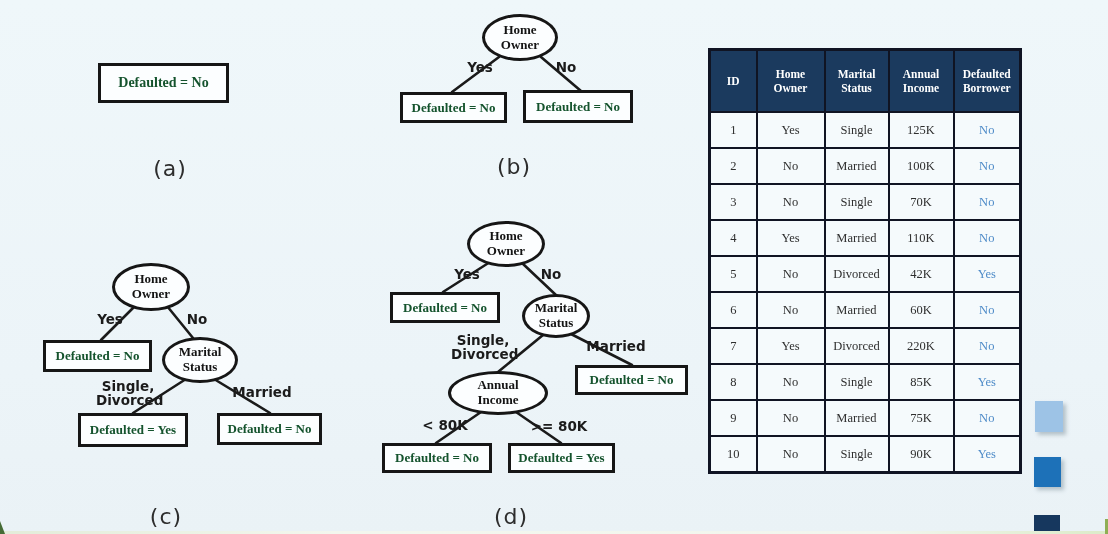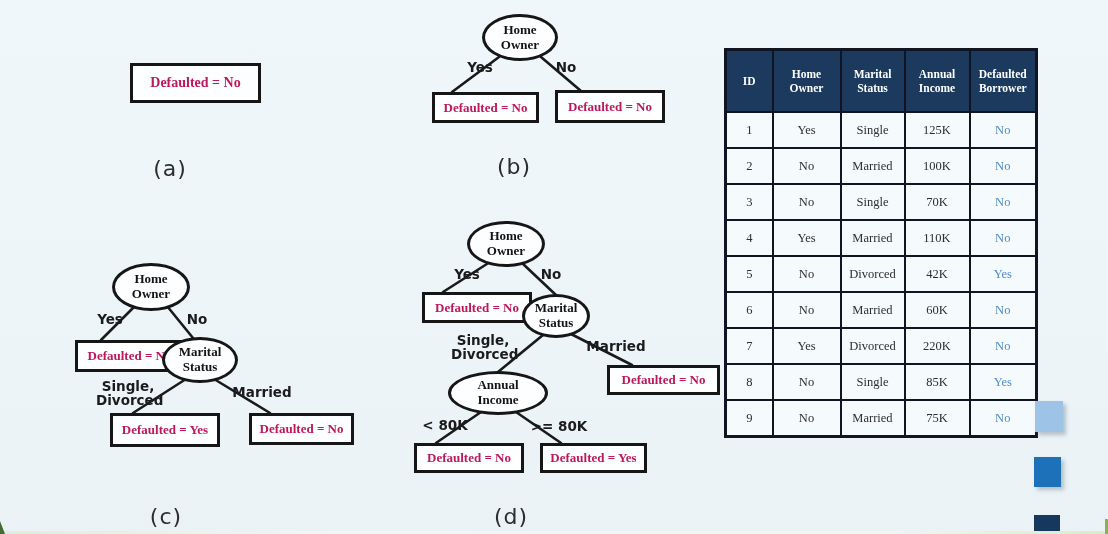--- a/index.html
+++ b/index.html
@@ -11,22 +11,22 @@
     font-family:"Liberation Sans",sans-serif;
   }
   
   .edges{position:absolute;left:0;top:0;width:1108px;height:534px;pointer-events:none;}
   .leafbox{
     position:absolute;
     background:#fcfeff;
     border:3px solid #161616;
     display:flex;align-items:center;justify-content:center;
     font-family:"Liberation Serif",serif;
-    font-weight:bold;font-size:13px;color:#be185d;
-    box-sizing:border-box;white-space:nowrap;margin-left:32px;
+    font-weight:bold;font-size:13px;color:#14532d;
+    box-sizing:border-box;white-space:nowrap;
   }
   .ellipse{
     position:absolute;
     background:#fcfeff;
     border:3px solid #161616;
     border-radius:50%;
     display:flex;align-items:center;justify-content:center;
     box-sizing:border-box;
   }
   .ellipse .node-text{
@@ -46,21 +46,20 @@
     font-size:22px;color:#2d2d2d;letter-spacing:1px;
     font-family:"DejaVu Sans",sans-serif;
   }
   
   .data-table{
     position:absolute;left:708px;top:48px;width:311px;
     border-collapse:collapse;table-layout:fixed;
     background:#f5fafc;
     border:3px solid #101423;
     font-family:"Liberation Serif",serif;
-    margin-left:16px;
   }
   .data-table th{
     background:#1b3a5e;color:#ffffff;
     border:2px solid #101423;
     font-size:11.5px;font-weight:bold;line-height:1.25;
     height:60px;padding:0 3px;text-align:center;vertical-align:middle;
   }
   .data-table td{
     border:2px solid #101423;
     font-size:12.5px;color:#2e2e2e;
@@ -225,20 +224,27 @@
           <td>85K</td>
           <td class="blue">Yes</td>
         </tr>
         <tr>
           <td>9</td>
           <td>No</td>
           <td>Married</td>
           <td>75K</td>
           <td class="blue">No</td>
         </tr>
+        <tr>
+          <td>10</td>
+          <td>No</td>
+          <td>Single</td>
+          <td>90K</td>
+          <td class="blue">Yes</td>
+        </tr>
       </tbody>
   </table>
 
   <div class="swatch sw1"></div>
   <div class="swatch sw2"></div>
   <div class="swatch sw3"></div>
 
   <div class="bottom-strip"></div>
   <div class="corner-green-bl"></div>
   <div class="corner-green-br"></div>

